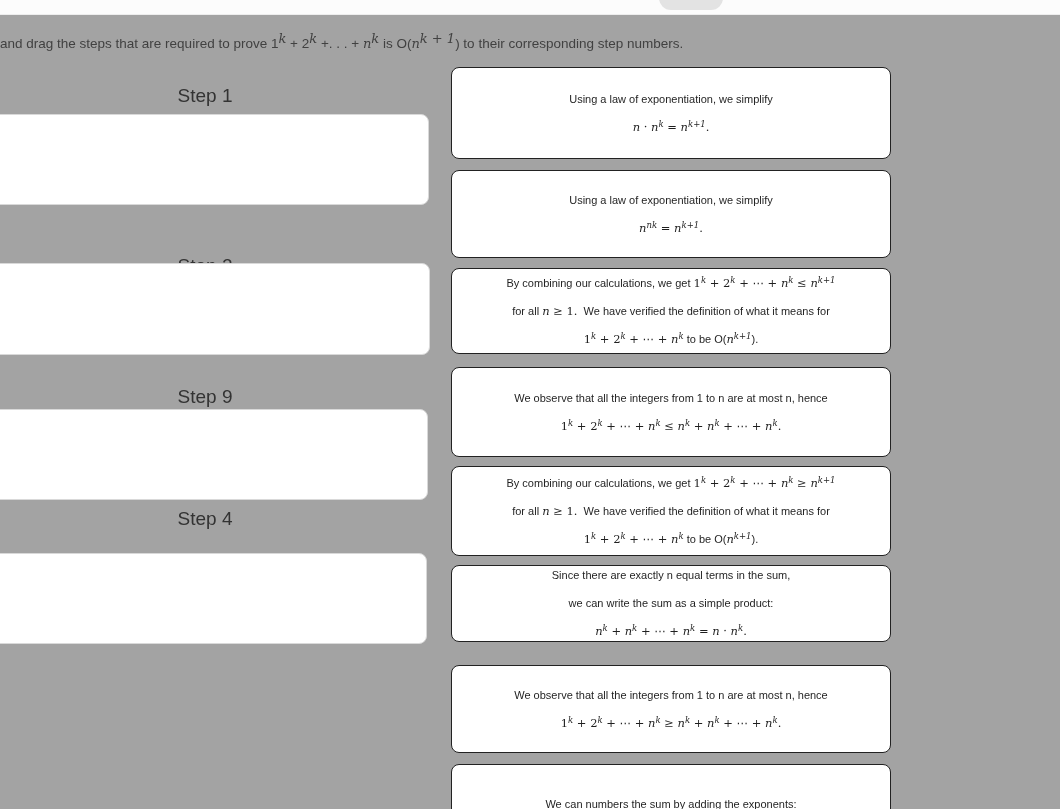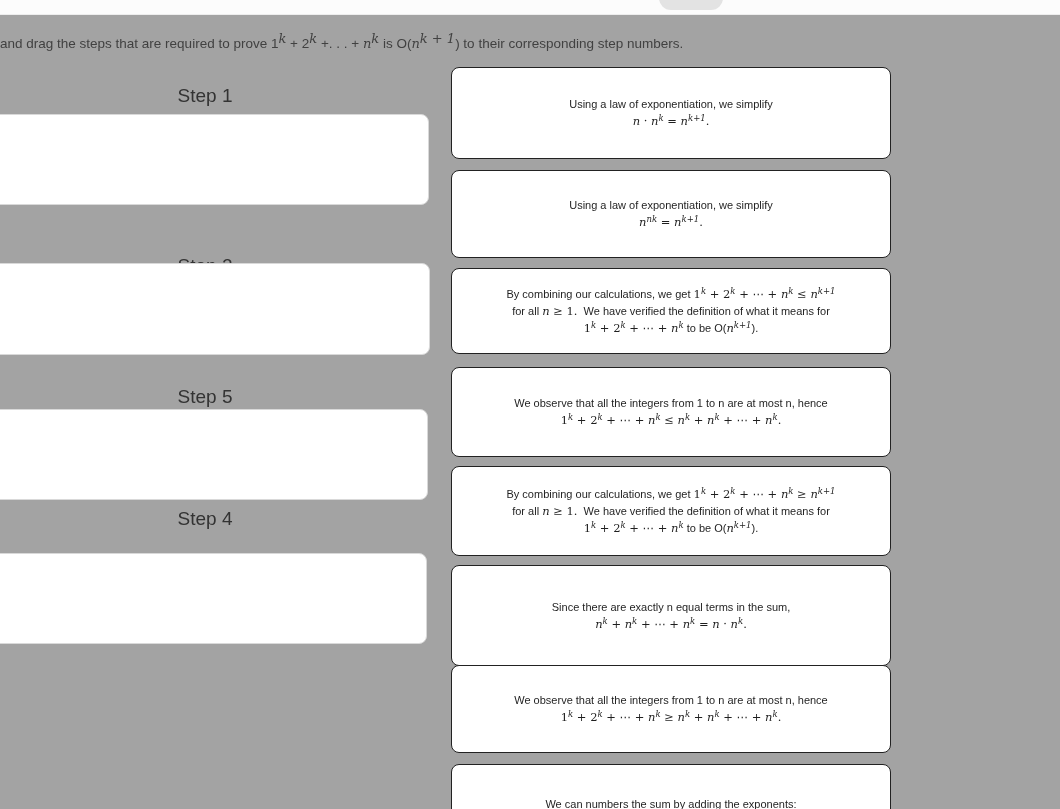--- a/index.html
+++ b/index.html
@@ -21,28 +21,28 @@
   .dropzone{position:absolute;left:-30px;background:#ffffff;border:1px solid #d9d9d9;border-radius:8px;}
   .z1{top:114px;width:457px;height:89px;}
   .z2{top:263px;width:458px;height:90px;}
   .z3{top:409px;width:456px;height:89px;}
   .z4{top:553px;width:455px;height:89px;}
   
   .card{
     position:absolute;left:451px;width:440px;background:#ffffff;
     border:1.5px solid #222222;border-radius:8px;box-sizing:border-box;
     display:flex;flex-direction:column;align-items:center;justify-content:center;
-    font-size:11px;color:#1f1f1f;cursor:grab;
+    font-size:11px;color:#1f1f1f;cursor:grab;gap:11px;
   }
   .c1{top:67px;height:92px}
   .c2{top:170px;height:88px}
   .c3{top:268px;height:86px}
   .c4{top:367px;height:90px}
   .c5{top:466px;height:90px}
-  .c6{top:565px;height:101px}
+  .c6{top:565px;height:77px}
   .c7{top:665px;height:88px}
   .c8{top:764px;height:81px}
   .mline{text-align:center;line-height:17px;min-height:17px;}
   .mi{font-family:"DejaVu Serif",serif;font-style:italic;font-size:11.5px;}
   .mr{font-family:"DejaVu Serif",serif;font-size:11.5px;}
   .card sup{font-size:8.5px;position:relative;top:-4px;vertical-align:baseline;line-height:0;}
   .card sup.mi,.card sup.mr{font-size:8.5px;}
 </style>
 </head>
 <body>
@@ -54,21 +54,21 @@
   </div>
 
   <div class="instruction"><div class="mline"><span>and drag the steps that are required to prove </span><span>1</span><sup class="mi">k</sup><span> + </span><span>2</span><sup class="mi">k</sup><span> +. . . + </span><span class="mi">n</span><sup class="mi">k</sup><span> is O(</span><span class="mi">n</span><sup class="mi">k + 1</sup><span>) to their corresponding step numbers.</span></div></div>
 
   <div class="step-label l1">Step 1</div>
   <div class="dropzone z1"></div>
 
   <div class="step-label l2">Step 2</div>
   <div class="dropzone z2"></div>
 
-  <div class="step-label l3">Step 5</div>
+  <div class="step-label l3">Step 9</div>
   <div class="dropzone z3"></div>
 
   <div class="step-label l4">Step 4</div>
   <div class="dropzone z4"></div>
 
   <div class="card c1">
       <div class="mline"><span>Using a law of exponentiation, we simplify</span></div>
       <div class="mline"><span class="mi">n</span><span class="mr"> · </span><span class="mi">n</span><sup class="mi">k</sup><span class="mr"> = </span><span class="mi">n</span><sup class="mi">k+1</sup><span class="mr">.</span></div>
     </div>
   <div class="card c2">
@@ -84,20 +84,21 @@
       <div class="mline"><span>We observe that all the integers from 1 to n are at most n, hence</span></div>
       <div class="mline"><span class="mr">1</span><sup class="mi">k</sup><span class="mr"> + </span><span class="mr">2</span><sup class="mi">k</sup><span class="mr"> + ⋯ + </span><span class="mi">n</span><sup class="mi">k</sup><span class="mr"> ≤ </span><span class="mi">n</span><sup class="mi">k</sup><span class="mr"> + </span><span class="mi">n</span><sup class="mi">k</sup><span class="mr"> + ⋯ + </span><span class="mi">n</span><sup class="mi">k</sup><span class="mr">.</span></div>
     </div>
   <div class="card c5">
       <div class="mline"><span>By combining our calculations, we get </span><span class="mr">1</span><sup class="mi">k</sup><span class="mr"> + </span><span class="mr">2</span><sup class="mi">k</sup><span class="mr"> + ⋯ + </span><span class="mi">n</span><sup class="mi">k</sup><span class="mr"> ≥ </span><span class="mi">n</span><sup class="mi">k+1</sup></div>
       <div class="mline"><span>for all </span><span class="mi">n</span><span class="mr"> ≥ 1.</span><span>&nbsp; We have verified the definition of what it means for</span></div>
       <div class="mline"><span class="mr">1</span><sup class="mi">k</sup><span class="mr"> + </span><span class="mr">2</span><sup class="mi">k</sup><span class="mr"> + ⋯ + </span><span class="mi">n</span><sup class="mi">k</sup><span> to be O(</span><span class="mi">n</span><sup class="mi">k+1</sup><span>).</span></div>
     </div>
   <div class="card c6">
       <div class="mline"><span>Since there are exactly n equal terms in the sum,</span></div>
+      <div class="mline"><span>we can write the sum as a simple product:</span></div>
       <div class="mline"><span class="mi">n</span><sup class="mi">k</sup><span class="mr"> + </span><span class="mi">n</span><sup class="mi">k</sup><span class="mr"> + ⋯ + </span><span class="mi">n</span><sup class="mi">k</sup><span class="mr"> = </span><span class="mi">n</span><span class="mr"> · </span><span class="mi">n</span><sup class="mi">k</sup><span class="mr">.</span></div>
     </div>
   <div class="card c7">
       <div class="mline"><span>We observe that all the integers from 1 to n are at most n, hence</span></div>
       <div class="mline"><span class="mr">1</span><sup class="mi">k</sup><span class="mr"> + </span><span class="mr">2</span><sup class="mi">k</sup><span class="mr"> + ⋯ + </span><span class="mi">n</span><sup class="mi">k</sup><span class="mr"> ≥ </span><span class="mi">n</span><sup class="mi">k</sup><span class="mr"> + </span><span class="mi">n</span><sup class="mi">k</sup><span class="mr"> + ⋯ + </span><span class="mi">n</span><sup class="mi">k</sup><span class="mr">.</span></div>
     </div>
   <div class="card c8">
       <div class="mline"><span>We can numbers the sum by adding the exponents:</span></div>
     </div>
 

